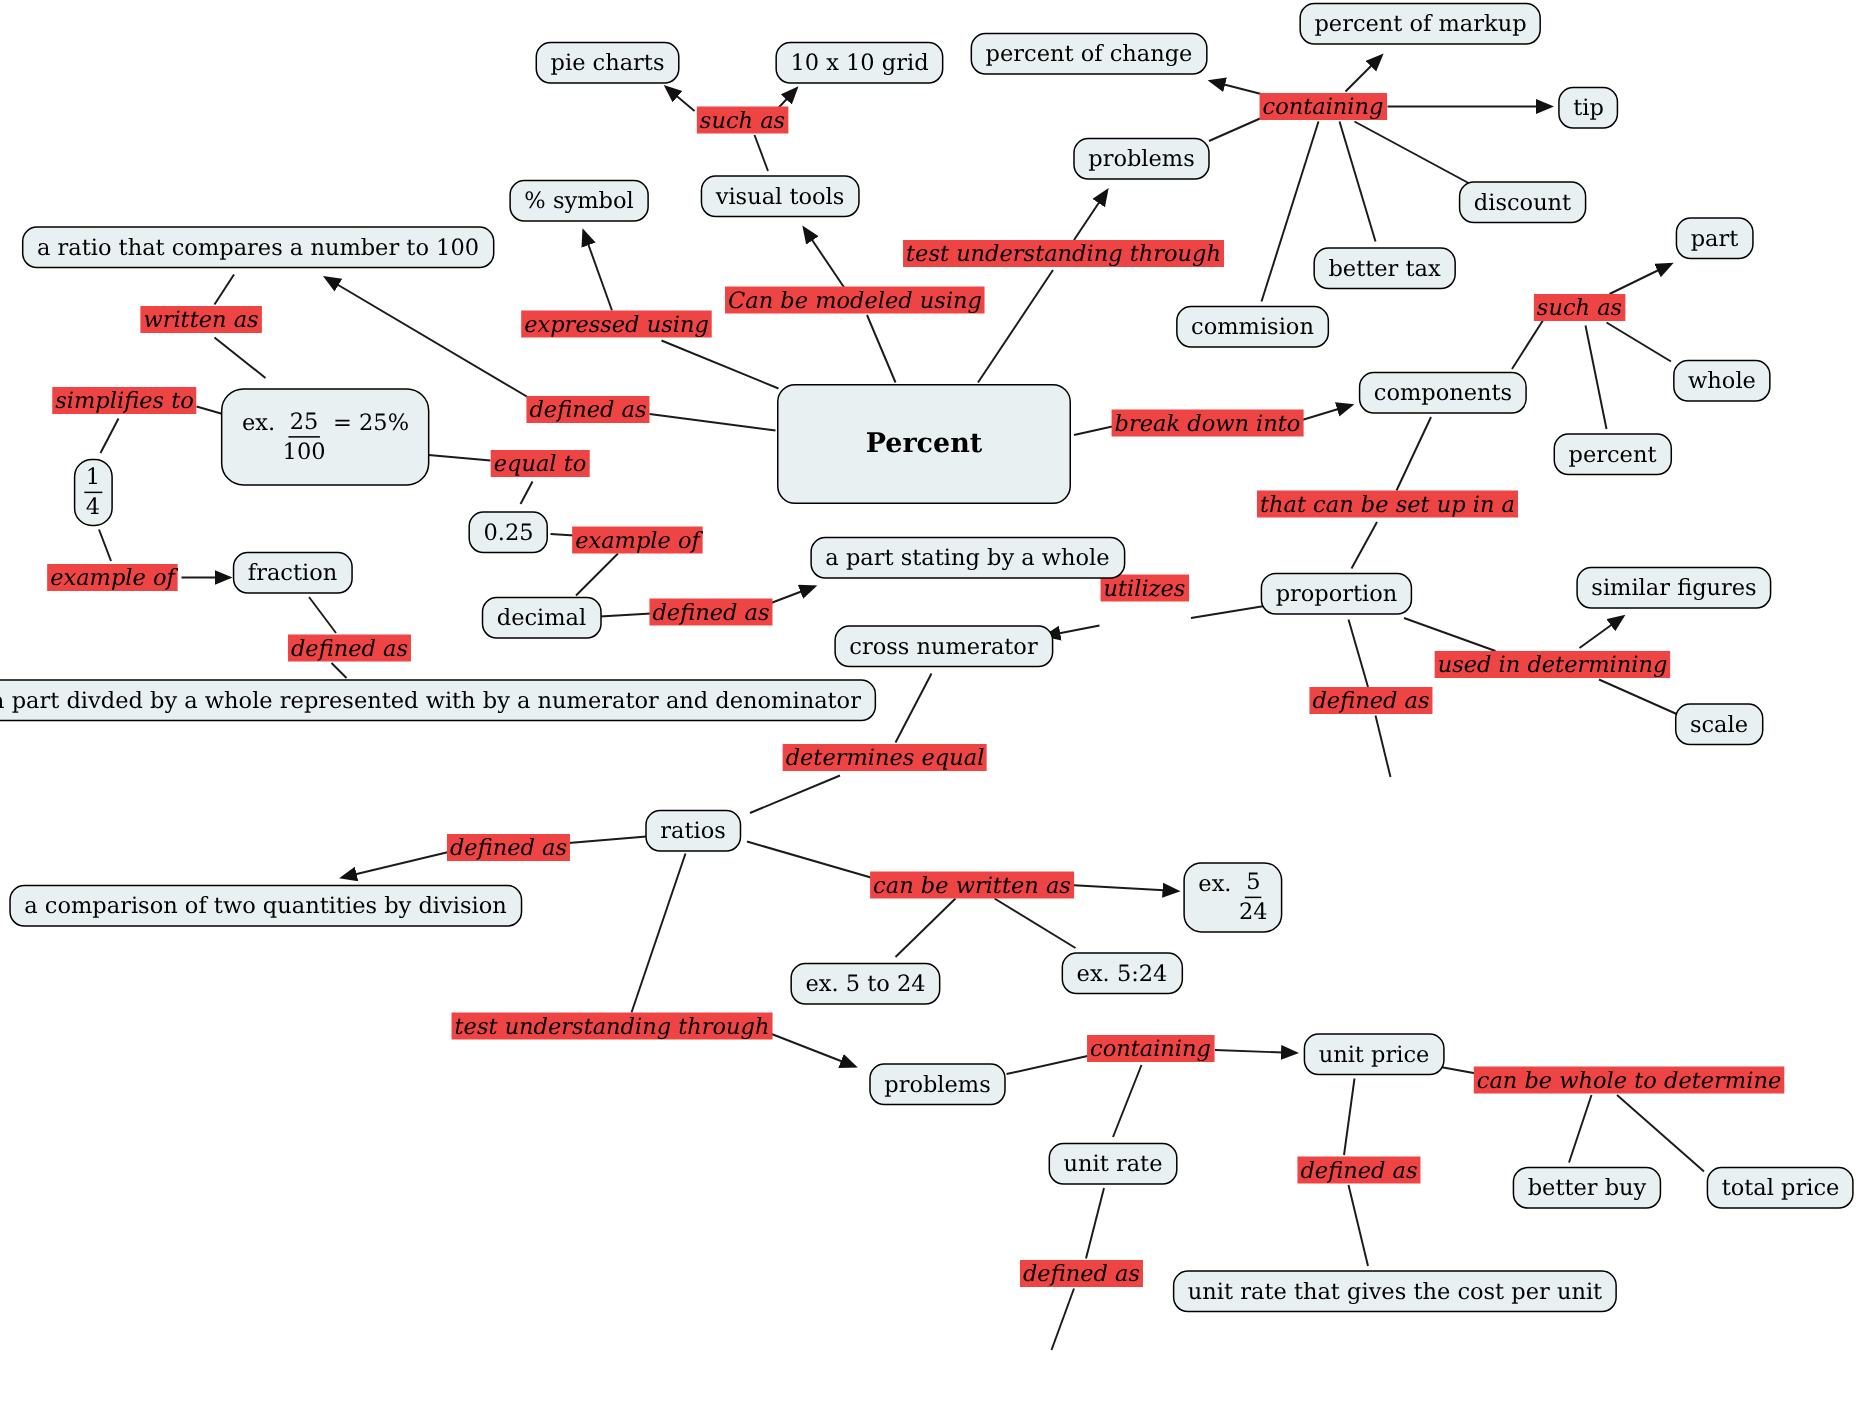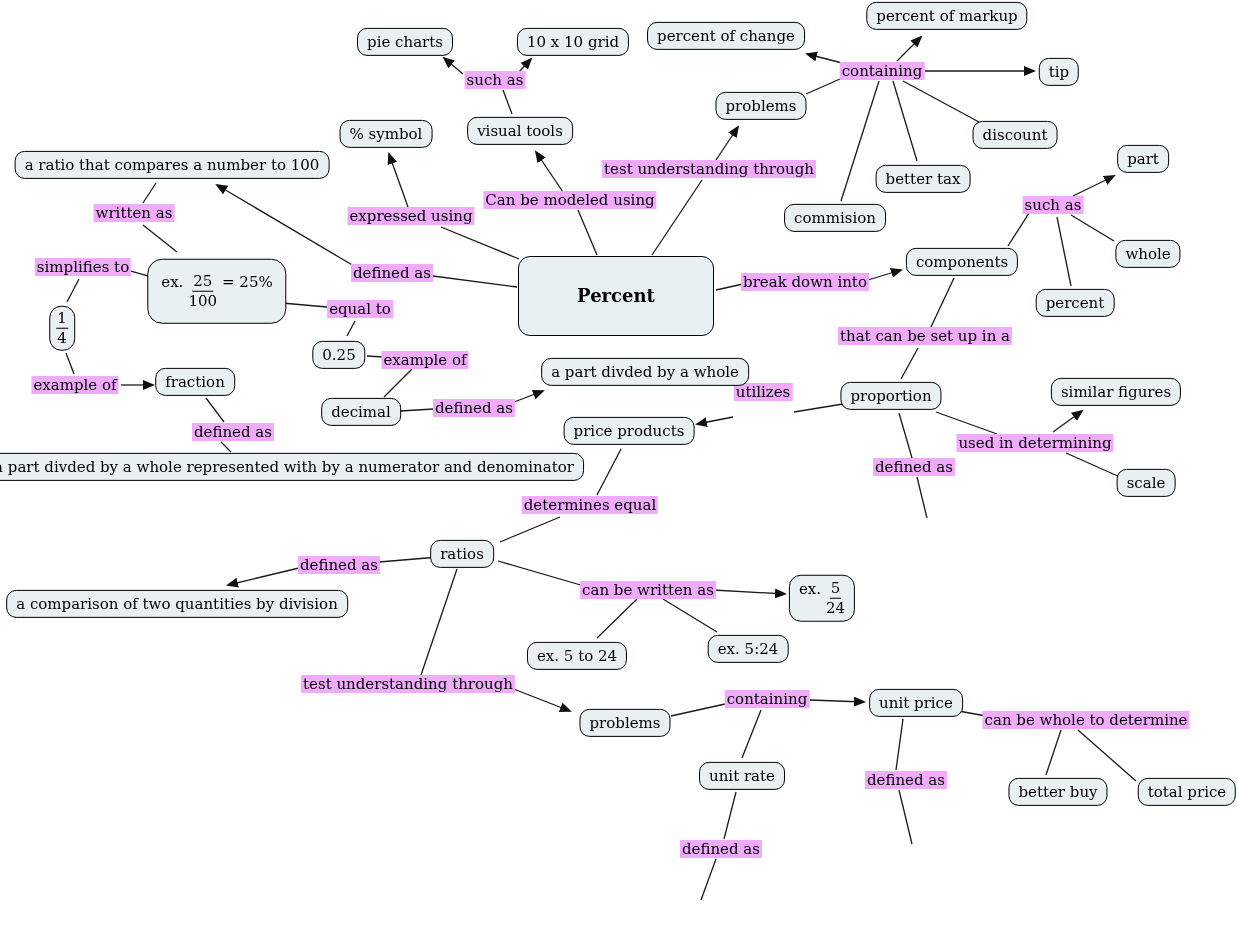--- a/index.html
+++ b/index.html
@@ -18,21 +18,21 @@
     min-width:196px;min-height:80px;display:flex;align-items:center;justify-content:center;
     font-weight:bold;font-size:18px;border-radius:12px;
   }
   .node.frac{display:flex;align-items:flex-start;gap:5px;border-radius:12px;}
   .node.frac.big{padding:12px 13px;border-radius:15px;}
   .node.frac.small{padding:2px 6px;}
   .stack{display:inline-flex;flex-direction:column;align-items:center;line-height:1.25;}
   .stack .num{border-bottom:1.4px solid #000;padding:0 1px;}
   .label{
     position:absolute;transform:translate(-50%,-50%);z-index:1;
-    font-size:15px;white-space:nowrap;background:#f0abfc;padding:0 2px;
+    font-size:15px;white-space:nowrap;background:#ef4444;padding:0 2px;font-style:italic;
   }
 </style>
 </head>
 <body>
 
 <div class="canvas">
 
   <svg class="wires" width="1237" height="936">
     <defs>
       <marker id="arw" markerUnits="userSpaceOnUse" markerWidth="14" markerHeight="12" refX="10" refY="5" orient="auto">
@@ -161,29 +161,29 @@
   <div class="node frac small" style="left:62px;top:328px">
     <span class="stack">
       <span class="num">1</span>
       <span class="den">4</span>
     </span>
   </div>
 
   <div class="node" style="left:195px;top:382px">fraction</div>
   <div class="node" style="left:339px;top:355px">0.25</div>
   <div class="node" style="left:361px;top:412px">decimal</div>
-  <div class="node" style="left:645px;top:372px">a part divded by a whole</div>
+  <div class="node" style="left:645px;top:372px">a part stating by a whole</div>
   <div class="node" style="left:284px;top:467px">a part divded by a whole represented with by a numerator and denominator</div>
 
   <div class="node" style="left:962px;top:262px">components</div>
   <div class="node" style="left:1143px;top:159px">part</div>
   <div class="node" style="left:1148px;top:254px">whole</div>
   <div class="node" style="left:1075px;top:303px">percent</div>
   <div class="node" style="left:891px;top:396px">proportion</div>
-  <div class="node" style="left:629px;top:431px">price products</div>
+  <div class="node" style="left:629px;top:431px">cross numerator</div>
   <div class="node" style="left:1116px;top:392px">similar figures</div>
   <div class="node" style="left:1146px;top:483px">scale</div>
 
   <div class="node" style="left:462px;top:554px">ratios</div>
   <div class="node" style="left:177px;top:604px">a comparison of two quantities by division</div>
 
   <div class="node frac" style="left:822px;top:598px">
     <span>ex.</span>
     <span class="stack">
       <span class="num">5</span>
@@ -191,20 +191,21 @@
     </span>
   </div>
 
   <div class="node" style="left:577px;top:656px">ex. 5 to 24</div>
   <div class="node" style="left:748px;top:649px">ex. 5:24</div>
   <div class="node" style="left:625px;top:723px">problems</div>
   <div class="node" style="left:916px;top:703px">unit price</div>
   <div class="node" style="left:742px;top:776px">unit rate</div>
   <div class="node" style="left:1058px;top:792px">better buy</div>
   <div class="node" style="left:1187px;top:792px">total price</div>
+  <div class="node" style="left:930px;top:861px">unit rate that gives the cost per unit</div>
 
   <div class="label" style="left:495px;top:80px">such as</div>
   <div class="label" style="left:882px;top:71px">containing</div>
   <div class="label" style="left:709px;top:169px">test understanding through</div>
   <div class="label" style="left:570px;top:200px">Can be modeled using</div>
   <div class="label" style="left:411px;top:216px">expressed using</div>
   <div class="label" style="left:134px;top:213px">written as</div>
   <div class="label" style="left:83px;top:267px">simplifies to</div>
   <div class="label" style="left:75px;top:385px">example of</div>
   <div class="label" style="left:392px;top:273px">defined as</div>

